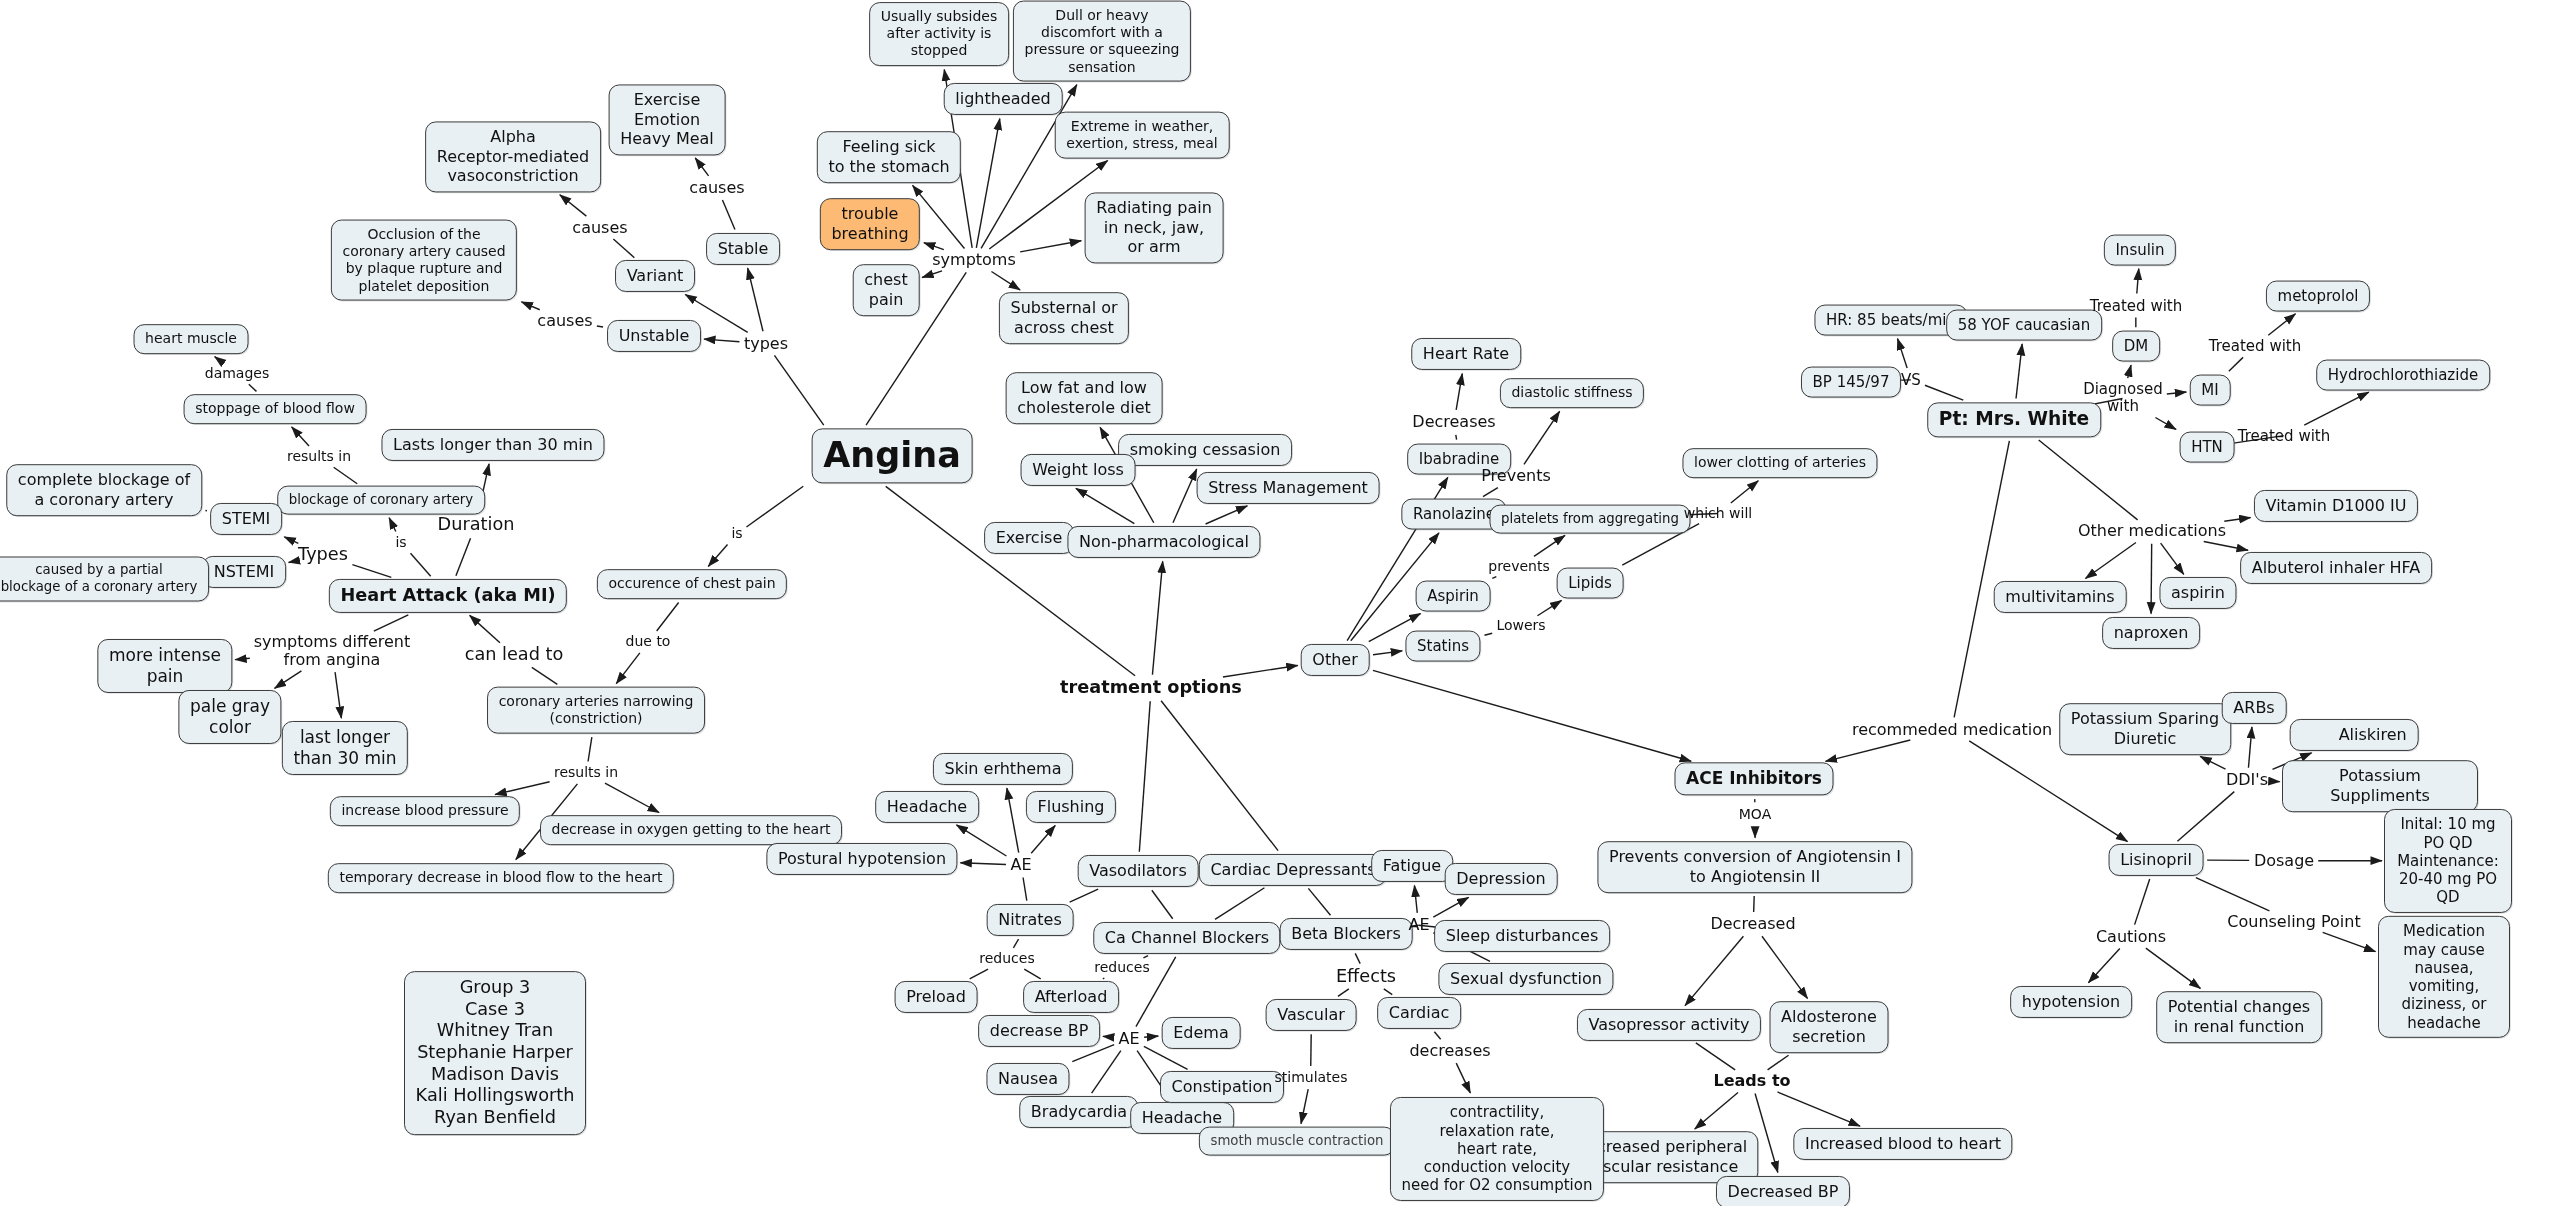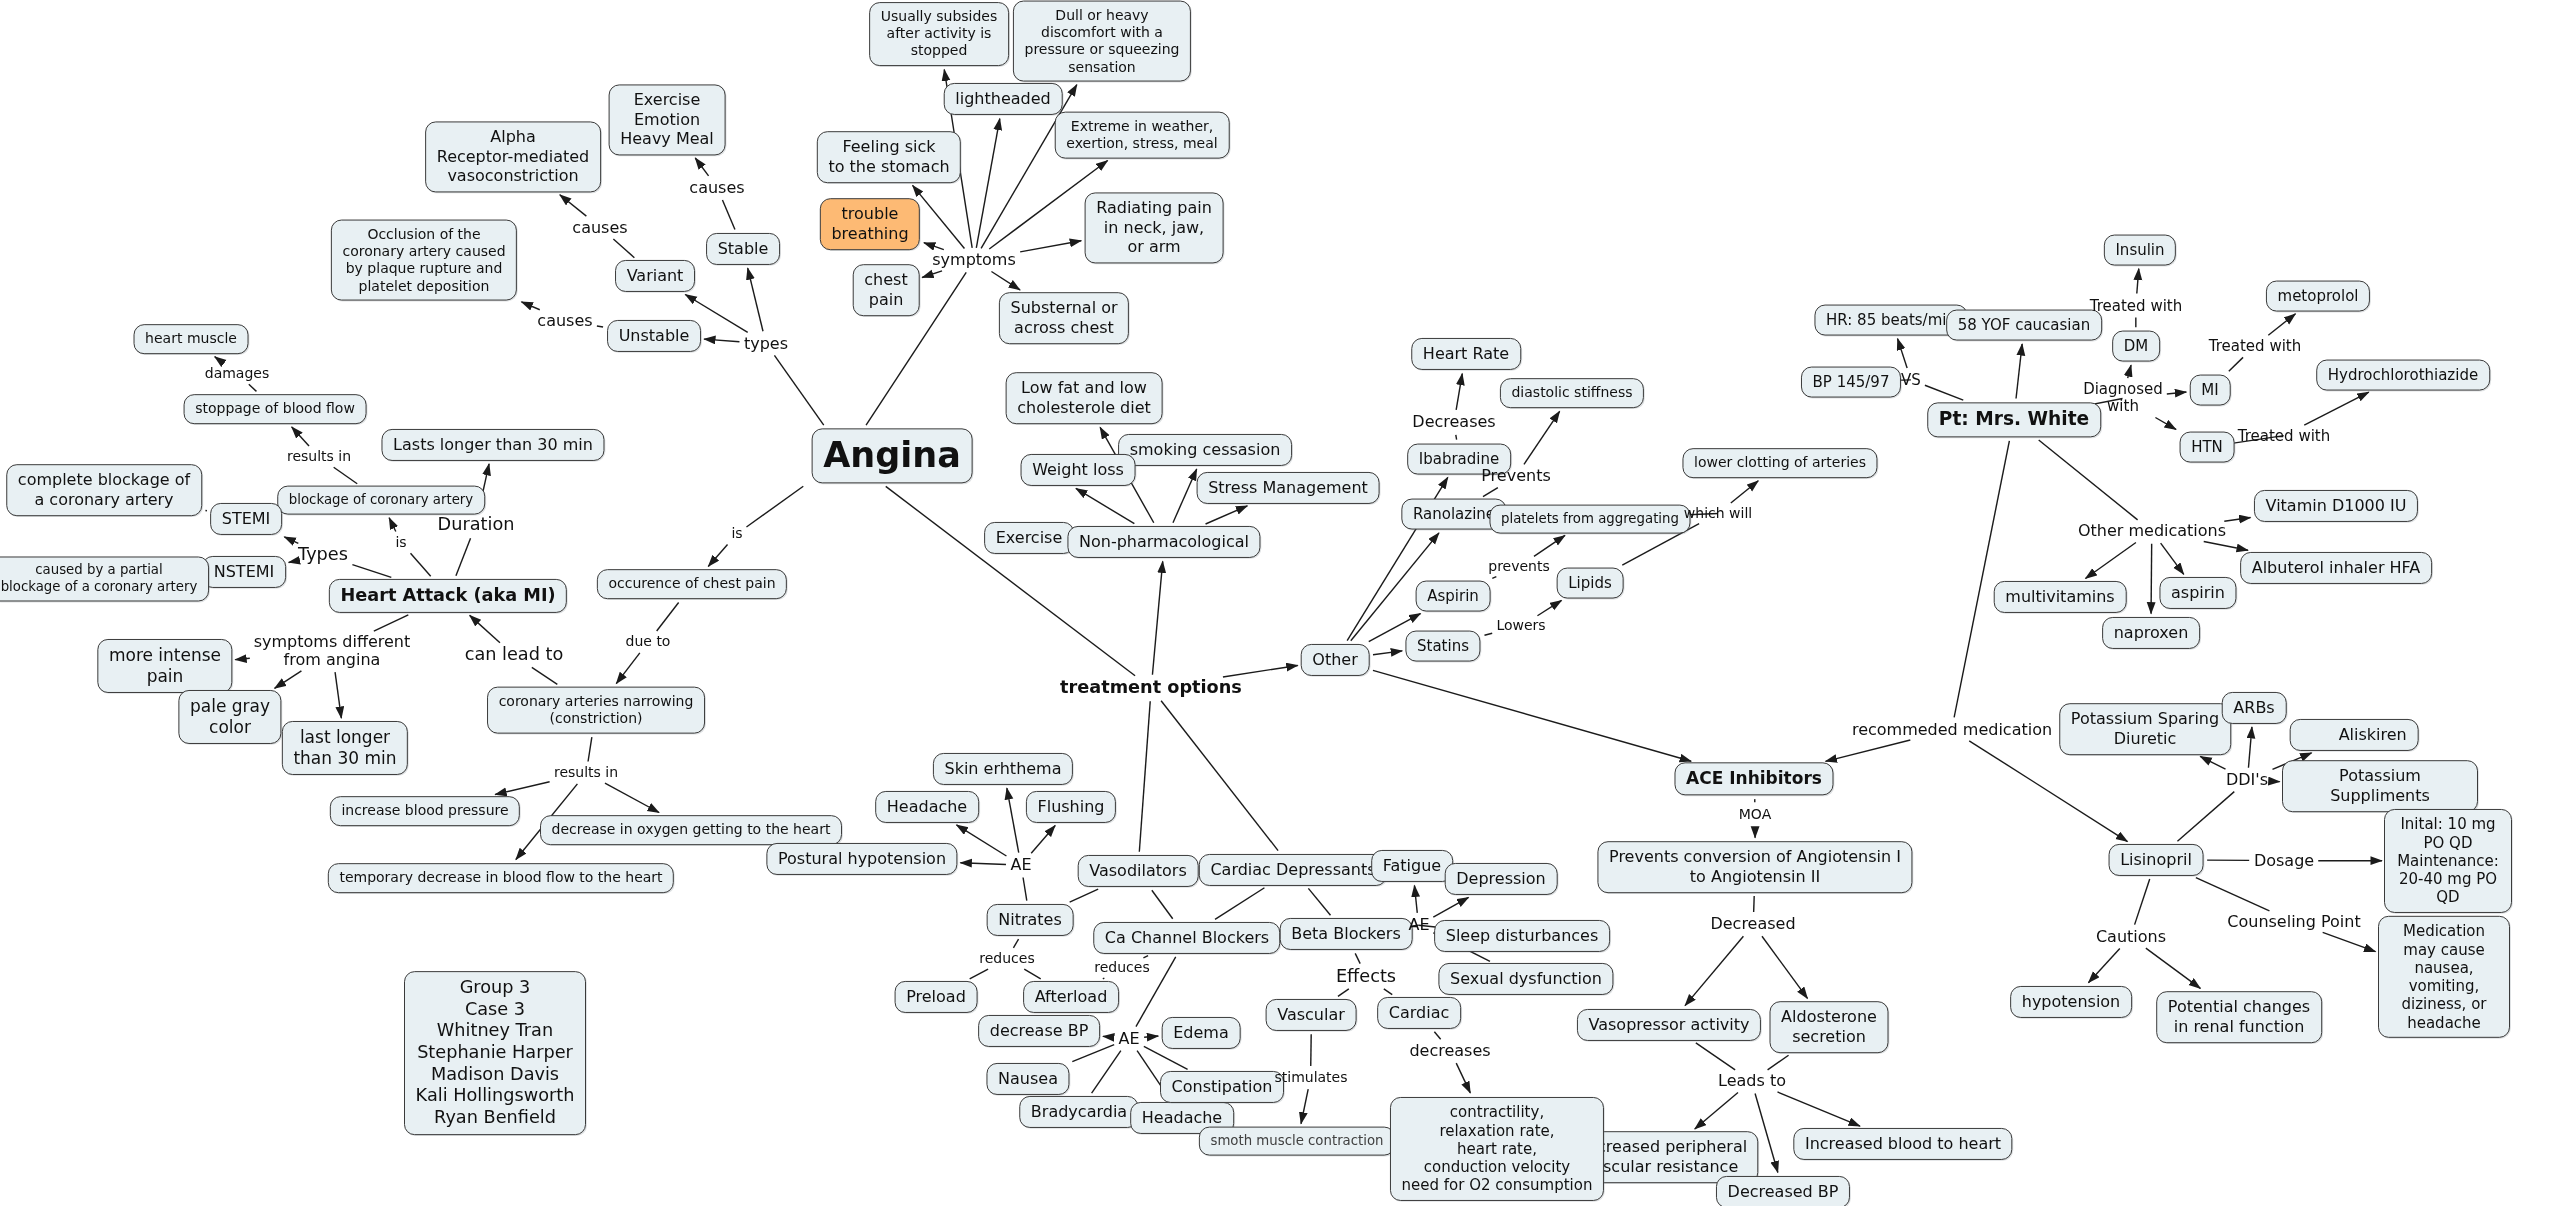--- a/index.html
+++ b/index.html
@@ -323,21 +323,21 @@
     <div class="node" style="left: 2151px; top: 633px; font-size: 16px; color: rgb(17, 17, 17); background: rgb(232, 240, 243); border-color: rgb(58, 58, 58);">naproxen</div>
     <div class="phrase" style="left: 1952px; top: 730px; font-size: 16px; color: rgb(17, 17, 17);">recommeded medication</div>
     <div class="node" style="left: 1754px; top: 779px; font-size: 17px; font-weight: bold; color: rgb(17, 17, 17); background: rgb(232, 240, 243); border-color: rgb(58, 58, 58);">ACE Inhibitors</div>
     <div class="phrase" style="left: 1755px; top: 815px; font-size: 14px; color: rgb(17, 17, 17);">MOA</div>
     <div class="node" style="left: 1755px; top: 867px; font-size: 16px; color: rgb(17, 17, 17); background: rgb(232, 240, 243); border-color: rgb(58, 58, 58);">Prevents conversion of Angiotensin I
 to Angiotensin II</div>
     <div class="phrase" style="left: 1753px; top: 924px; font-size: 16px; color: rgb(17, 17, 17);">Decreased</div>
     <div class="node" style="left: 1669px; top: 1025px; font-size: 16px; color: rgb(17, 17, 17); background: rgb(232, 240, 243); border-color: rgb(58, 58, 58);">Vasopressor activity</div>
     <div class="node" style="left: 1829px; top: 1027px; font-size: 16px; color: rgb(17, 17, 17); background: rgb(232, 240, 243); border-color: rgb(58, 58, 58);">Aldosterone
 secretion</div>
-    <div class="phrase" style="left: 1752px; top: 1081px; font-size: 16px; color: rgb(17, 17, 17);">Leads to</div>
+    <div class="phrase" style="left: 1752px; top: 1081px; font-size: 16px; color: rgb(17, 17, 17); font-weight: bold;">Leads to</div>
     <div class="node" style="left: 1661px; top: 1157px; font-size: 16px; color: rgb(17, 17, 17); background: rgb(232, 240, 243); border-color: rgb(58, 58, 58);">Decreased peripheral
 vascular resistance</div>
     <div class="node" style="left: 1903px; top: 1144px; font-size: 16px; color: rgb(17, 17, 17); background: rgb(232, 240, 243); border-color: rgb(58, 58, 58);">Increased blood to heart</div>
     <div class="node" style="left: 1783px; top: 1192px; font-size: 16px; color: rgb(17, 17, 17); background: rgb(232, 240, 243); border-color: rgb(58, 58, 58);">Decreased BP</div>
     <div class="node" style="left: 2145px; top: 729px; font-size: 16px; color: rgb(17, 17, 17); background: rgb(232, 240, 243); border-color: rgb(58, 58, 58);">Potassium Sparing
 Diuretic</div>
     <div class="node" style="left: 2254px; top: 708px; font-size: 16px; color: rgb(17, 17, 17); background: rgb(232, 240, 243); border-color: rgb(58, 58, 58);">ARBs</div>
     <div class="node" style="left: 2354px; top: 735px; font-size: 16px; color: rgb(17, 17, 17); background: rgb(232, 240, 243); border-color: rgb(58, 58, 58); padding-left: 48px;">Aliskiren</div>
     <div class="phrase" style="left: 2247px; top: 780px; font-size: 16px; color: rgb(17, 17, 17);">DDI's</div>
     <div class="node" style="left: 2380px; top: 786px; font-size: 16px; color: rgb(17, 17, 17); background: rgb(232, 240, 243); border-color: rgb(58, 58, 58);">Potassium Suppliments</div>

